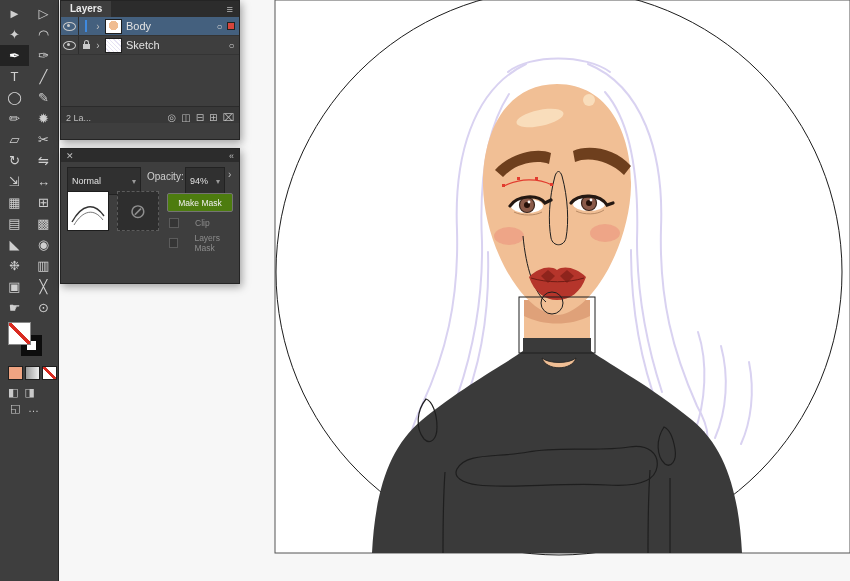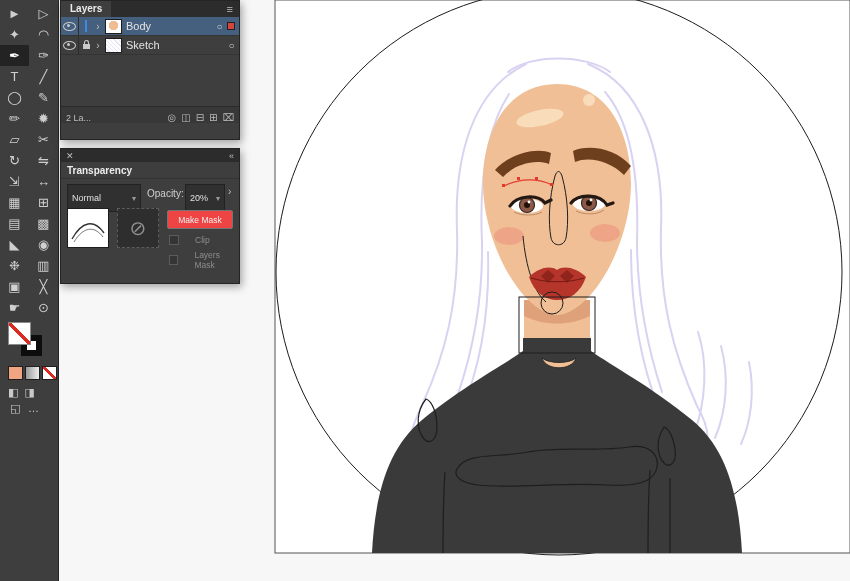--- a/index.html
+++ b/index.html
@@ -65,21 +65,21 @@
   .dd{position:absolute;height:28px;background:#303030;border:1px solid #222;display:flex;align-items:center;
       justify-content:space-between;font-size:9px;color:#e0e0e0;padding:0 4px;box-sizing:border-box;}
   .dd .caret{color:#9a9a9a;font-size:8px;}
   .blend-dd{left:6px;top:5px;width:74px;}
   .opacity-label{position:absolute;left:86px;top:9px;font-size:10px;color:#cfcfcf;}
   .opacity-dd{left:124px;top:5px;width:40px;}
   .flyout{position:absolute;left:167px;top:7px;color:#bdbdbd;font-size:10px;}
   .art-thumb{position:absolute;left:6px;top:29px;width:40px;height:38px;background:#fff;border:1px solid #1d1d1d;}
   .mask-thumb{position:absolute;left:56px;top:29px;width:40px;height:38px;background:#2e2e2e;border:1px dashed #5c5c5c;
               display:flex;align-items:center;justify-content:center;color:#8f8f8f;font-size:20px;}
-  .make-mask{position:absolute;left:106px;top:31px;width:64px;height:17px;background:#ef4444;border:1px solid #747474;
+  .make-mask{position:absolute;left:106px;top:31px;width:64px;height:17px;background:#4d7c0f;border:1px solid #747474;
              border-radius:2px;color:#f0f0f0;font-size:8.5px;display:flex;align-items:center;justify-content:center;}
   .chk-row{position:absolute;left:108px;display:flex;align-items:center;gap:16px;font-size:8.5px;color:#8c8c8c;}
   .chk{width:8px;height:8px;border:1px solid #5c5c5c;background:#353535;}
   .clip-row{top:56px;}
   .invert-row{top:71px;}
 </style>
 </head>
 <body>
 
 <div class="app">
@@ -261,29 +261,28 @@
           <span>⌧</span>
         </span>
     </div>
   </div>
 
   <div class="panel transparency-panel">
     <div class="titlebar">
       <span>✕</span>
       <span>«</span>
     </div>
-    <div class="trans-tabrow">Transparency</div>
     <div class="trans-content">
       <div class="dd blend-dd">
         <span>Normal</span>
         <span class="caret">▾</span>
       </div>
       <span class="opacity-label">Opacity:</span>
       <div class="dd opacity-dd">
-        <span>20%</span>
+        <span>94%</span>
         <span class="caret">▾</span>
       </div>
       <span class="flyout">›</span>
 
       <div class="art-thumb">
         <svg width="40" height="38" viewBox="0 0 40 38">
           <path d="M4,30 C14,12 26,10 36,24" stroke="#333" stroke-width="1.4" fill="none"></path>
           <path d="M6,33 C15,18 26,16 35,28" stroke="#555" stroke-width="0.8" fill="none"></path>
         </svg>
       </div>

